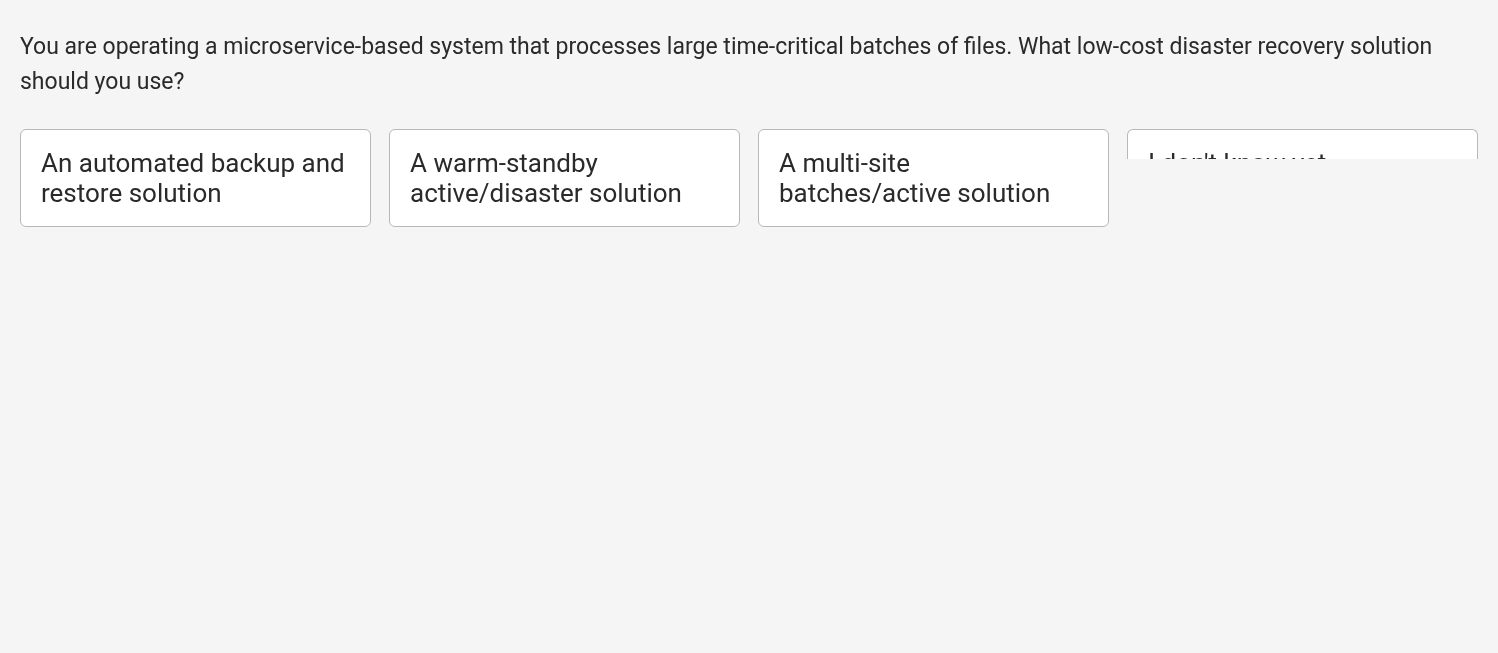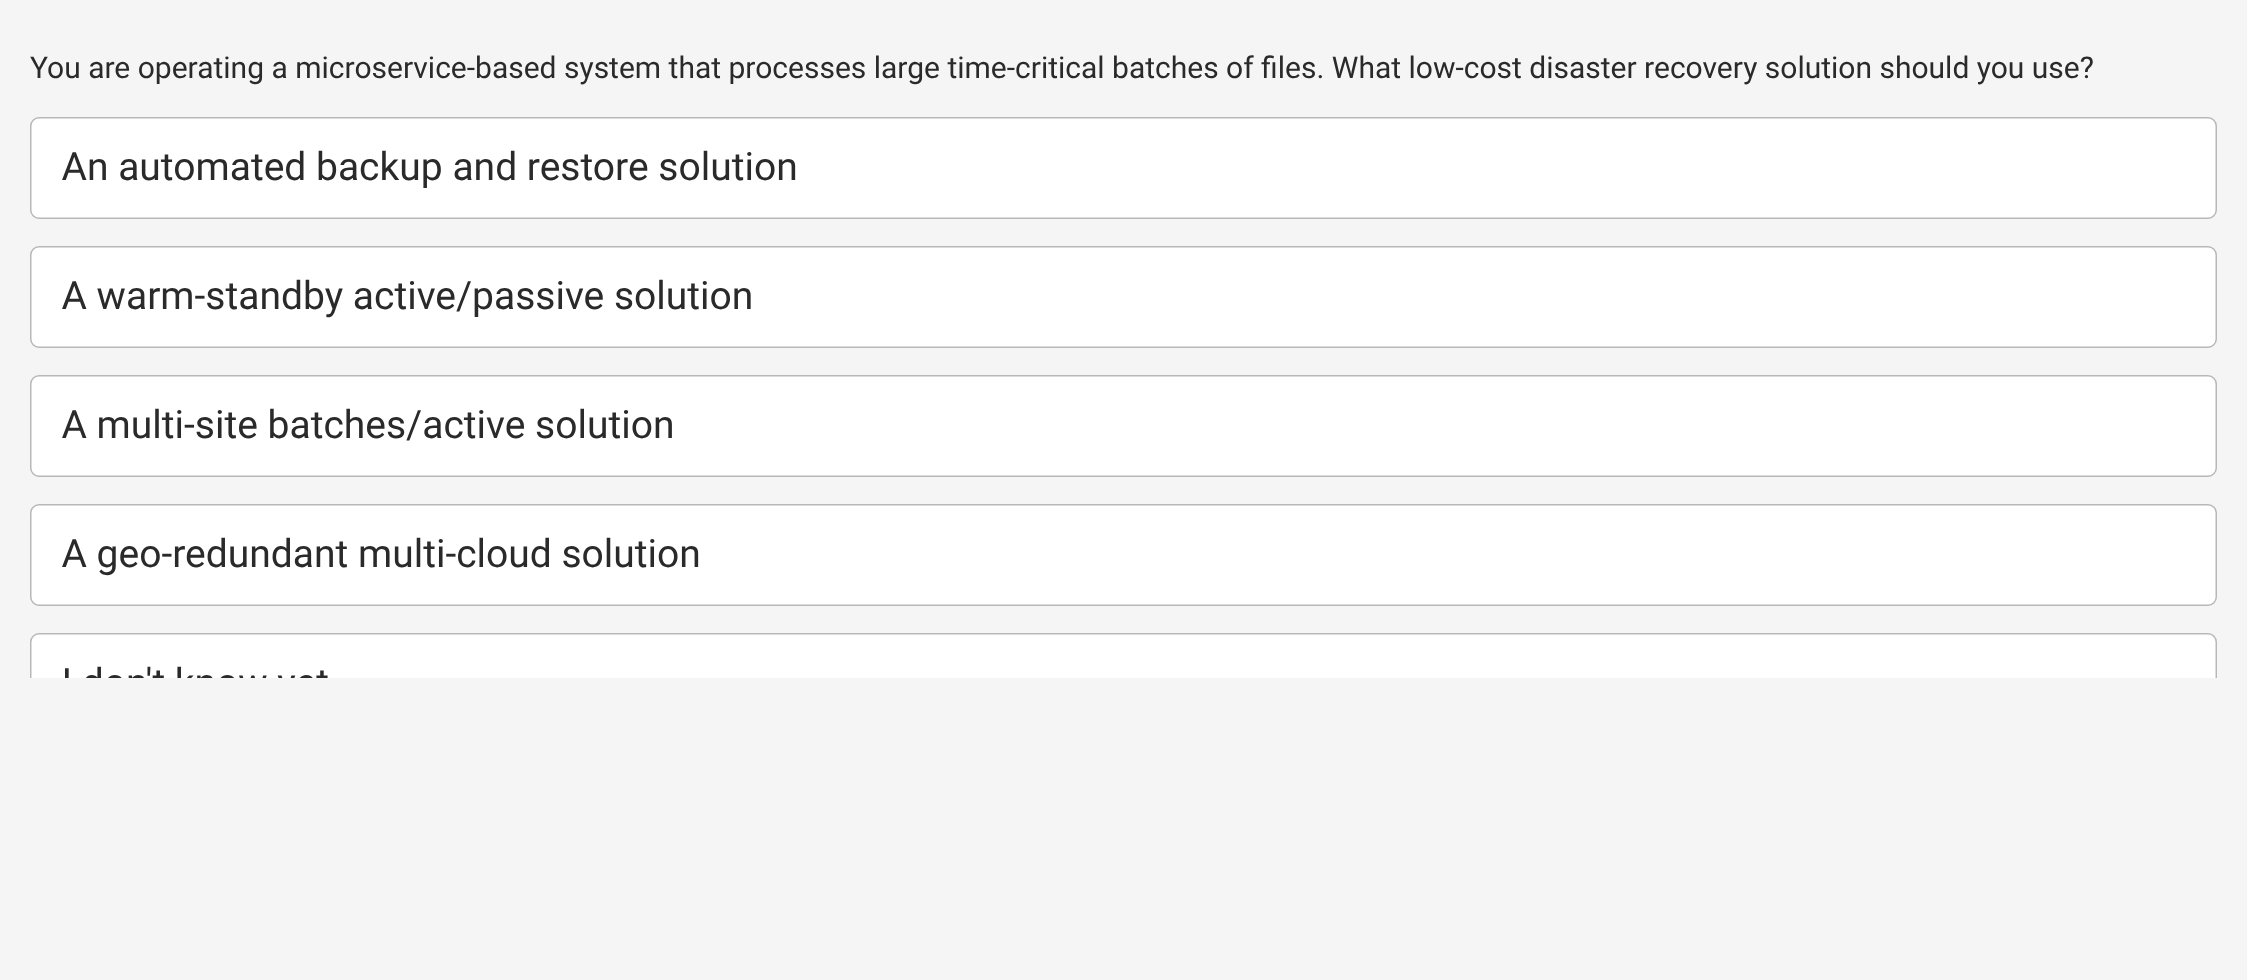--- a/index.html
+++ b/index.html
@@ -10,29 +10,29 @@
     body {
       font-family: -apple-system, BlinkMacSystemFont, "Segoe UI", Roboto, "Helvetica Neue", Arial, sans-serif;
       background: #f5f5f5;
       width: 1498px;
       height: 653px;
       padding: 30px 20px 0 20px;
       color: #2a2a2a;
       overflow: hidden;
     }
     .question-text {
-      font-size: 20px;
+      font-size: 23px;
       line-height: 1.5;
       color: #2a2a2a;
-      margin-bottom: 18px;
+      margin-bottom: 30px;
       font-weight: 400;
     }
     .options {
       display: flex;
-      flex-direction: column;
+      flex-direction: row;
       gap: 18px;
     }
     .option {
       border: 1px solid #b8b8b8;
       border-radius: 6px;
       padding: 18px 20px;
       background: #ffffff;
       font-size: 26px;
       color: #2a2a2a;
       cursor: pointer;
@@ -60,24 +60,21 @@
 </head>
 <body>
 
 <div class="question-text">You are operating a microservice-based system that processes large time-critical batches of files. What low-cost disaster recovery solution should you use?</div>
 
 <div class="options">
   <button class="option">
     <span>An automated backup and restore solution</span>
   </button>
   <button class="option">
-    <span>A warm-standby active/passive solution</span>
+    <span>A warm-standby active/disaster solution</span>
   </button>
   <button class="option">
     <span>A multi-site batches/active solution</span>
-  </button>
-  <button class="option">
-    <span>A geo-redundant multi-cloud solution</span>
   </button>
   <button class="option-partial">
     <span>I don't know yet</span>
   </button>
 </div>
 
 </body></html>

